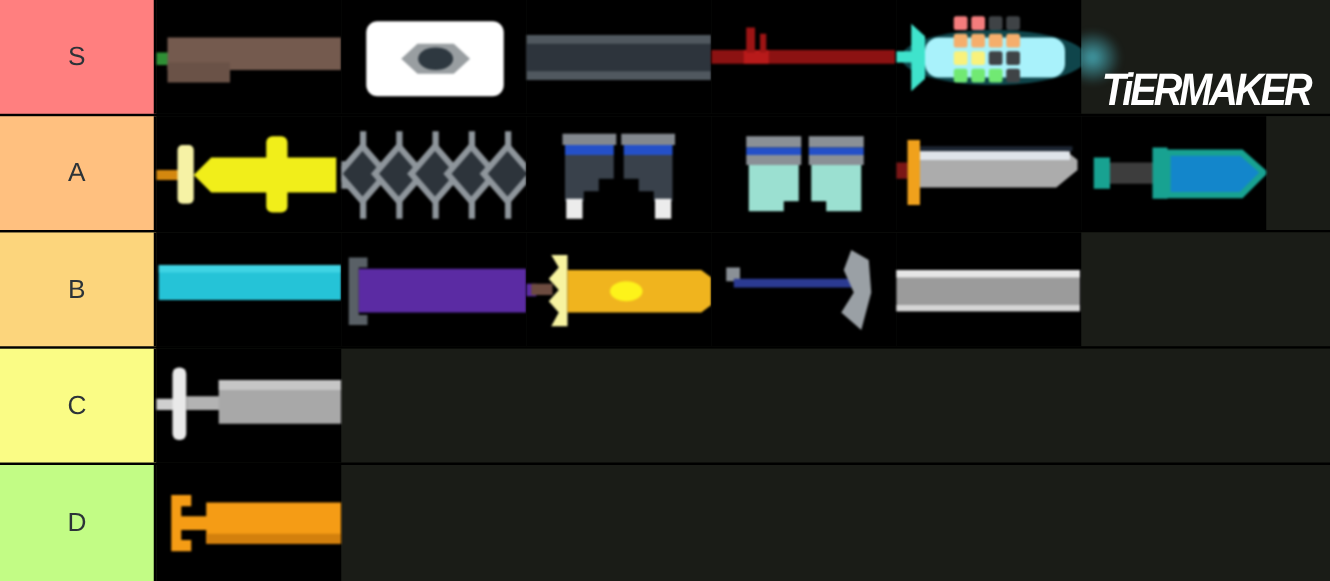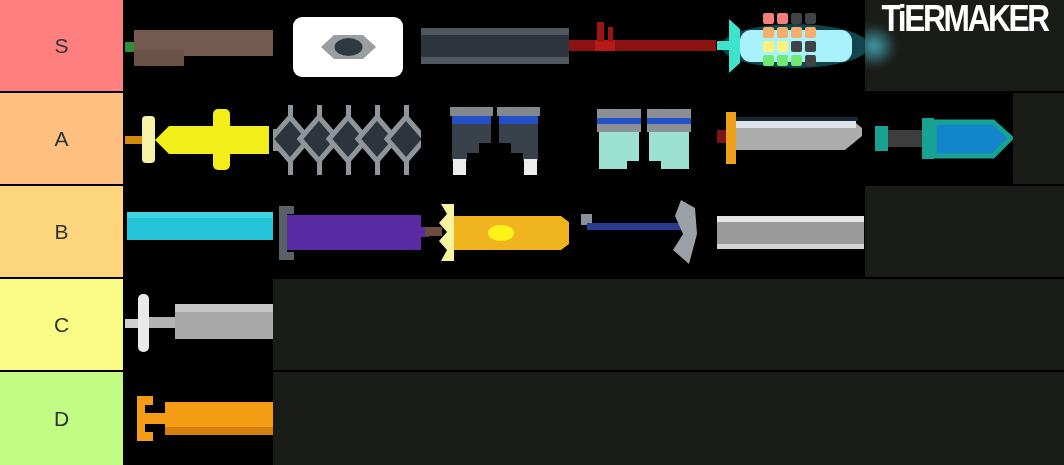--- a/index.html
+++ b/index.html
@@ -20,22 +20,22 @@
     font-size:21px;color:var(--label-text,#2c3338);
     border-right:2px solid #000;box-sizing:border-box;
   }
   .cell{
     width:148px;min-width:148px;height:100%;
     background:var(--cell-bg,#000);position:relative;
   }
   .cell svg{display:block;filter:blur(0.7px);}
   .row-tail{flex:1;height:100%;position:relative;}
   .logo-area{
-    flex:1;height:100%;display:flex;align-items:flex-start;justify-content:center;
-    position:relative;overflow:hidden;
+    flex:1;height:100%;display:flex;align-items:flex-end;justify-content:center;
+    position:relative;overflow:hidden;font-style:italic;
   }
   .logo-glow{
     position:absolute;left:-14px;top:24px;width:46px;height:44px;
     background:radial-gradient(closest-side,rgba(90,235,255,.65),rgba(90,235,255,0));
     filter:blur(3px);pointer-events:none;
   }
   .logo-text{
     color:var(--logo-color,#fff);
     font-weight:800;font-size:33px;letter-spacing:-2.5px;
     transform:scaleX(.96) scaleY(1.1);

